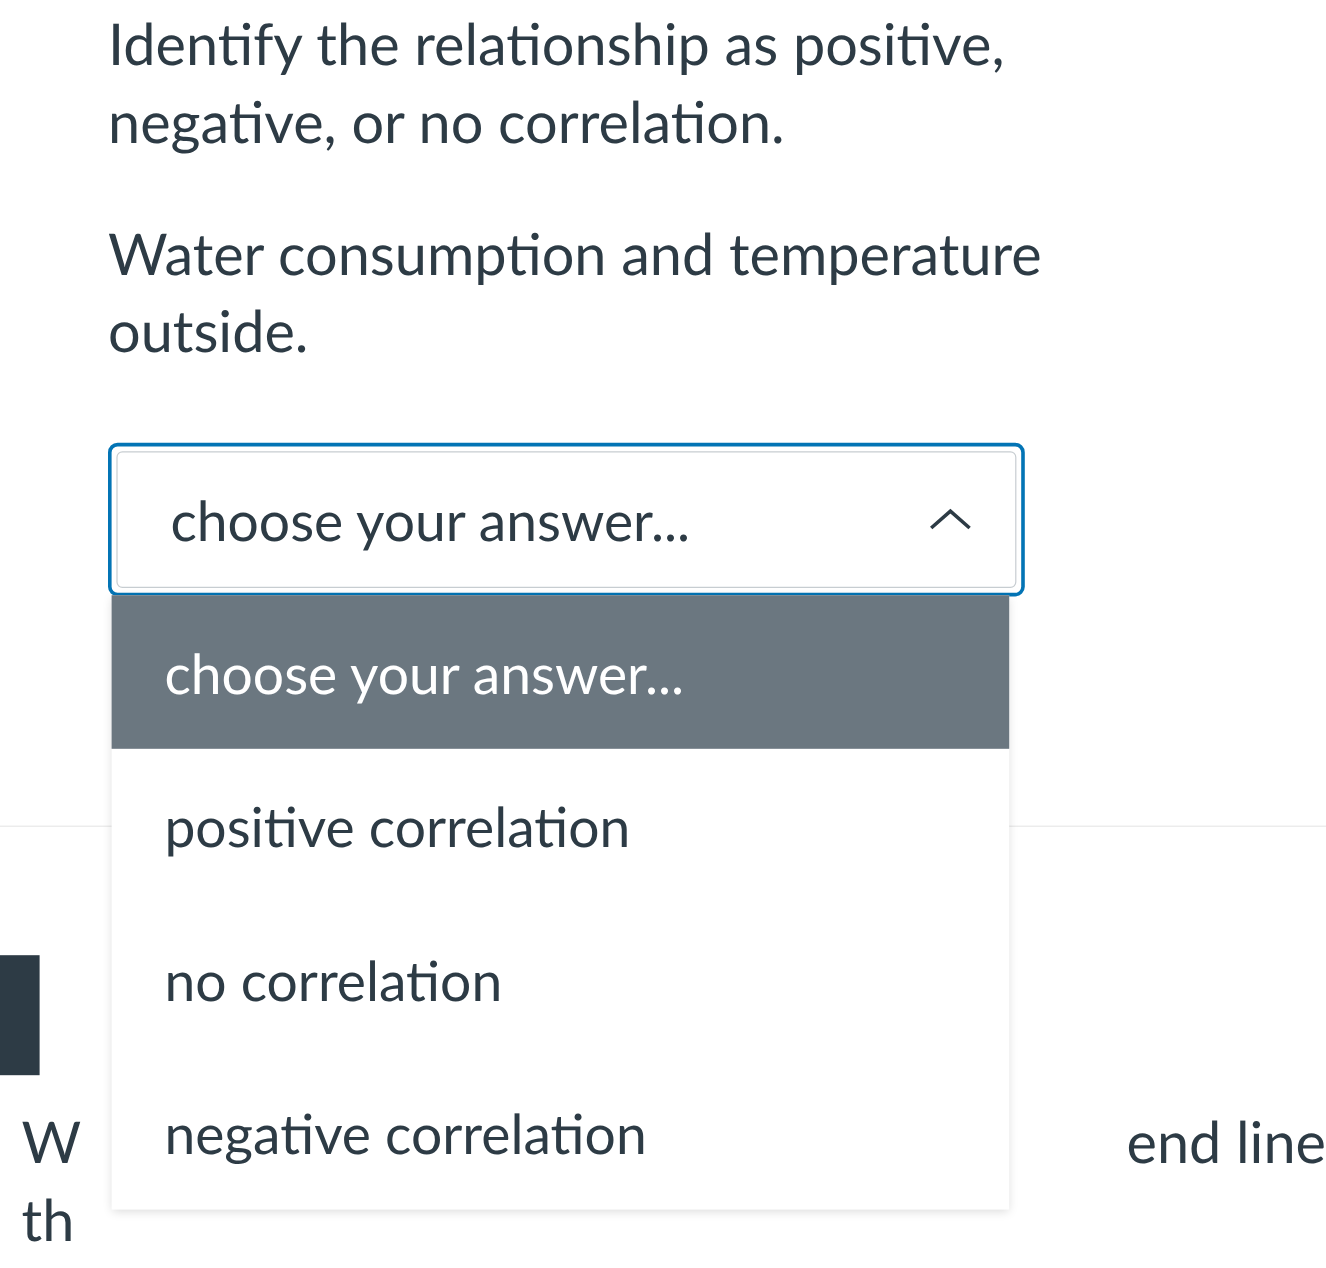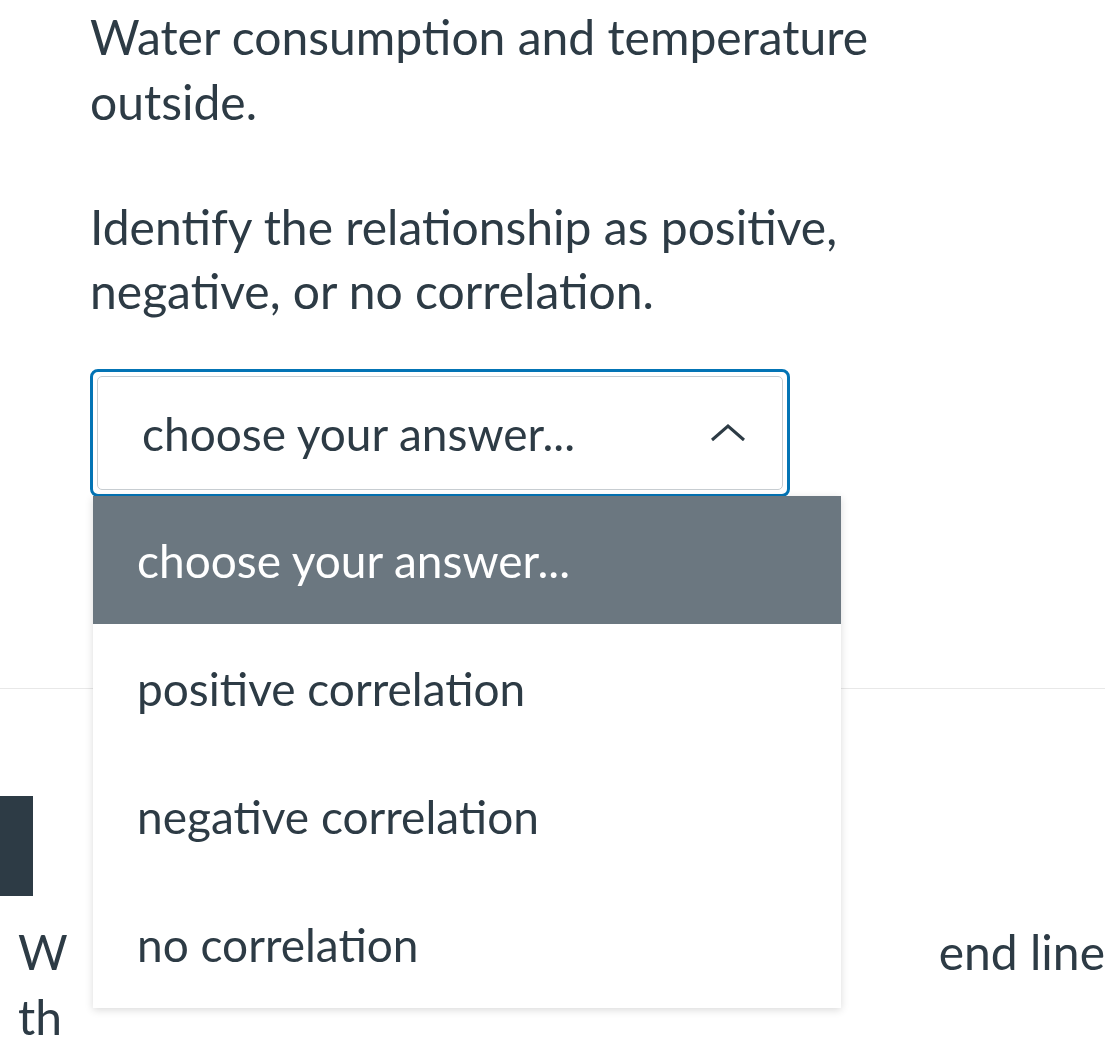--- a/index.html
+++ b/index.html
@@ -27,21 +27,21 @@
       font-weight: 400;
     }
     .question-prompt {
       margin-bottom: 45px;
     }
     .question-scenario {
       margin-bottom: 60px;
     }
     .dropdown-wrapper {
       position: relative;
-      width: 700px;
+      width: 764px;
     }
     .dropdown-button {
       width: 100%;
       height: 128px;
       border: 3px solid #0374b5;
       border-radius: 8px;
       background: #ffffff;
       display: flex;
       align-items: center;
       justify-content: space-between;
@@ -145,34 +145,34 @@
 <div class="background-text-left">
   <div>W</div>
   <div>th</div>
 </div>
 
 <div class="background-text-right">
   <div>end line</div>
 </div>
 
 <div class="question-container">
+  <p class="question-text question-prompt">Identify the relationship as positive, negative, or no correlation.</p>
   <p class="question-text question-scenario">Water consumption and temperature outside.</p>
-  <p class="question-text question-prompt">Identify the relationship as positive, negative, or no correlation.</p>
 
   <div class="dropdown-wrapper">
     <div class="dropdown-button">
       <div class="dropdown-button-inner">
         <span class="dropdown-selected-text">choose your answer...</span>
         <span class="chevron-icon">
           <svg viewBox="0 0 36 22" fill="none" stroke="#2d3b45" stroke-width="3">
             <path d="M2 18 L18 4 L34 18"></path>
           </svg>
         </span>
       </div>
     </div>
     <div class="dropdown-list">
       <div class="dropdown-option highlighted">choose your answer...</div>
       <div class="dropdown-option">positive correlation</div>
+      <div class="dropdown-option">no correlation</div>
       <div class="dropdown-option">negative correlation</div>
-      <div class="dropdown-option">no correlation</div>
     </div>
   </div>
 </div>
 
 </body></html>

